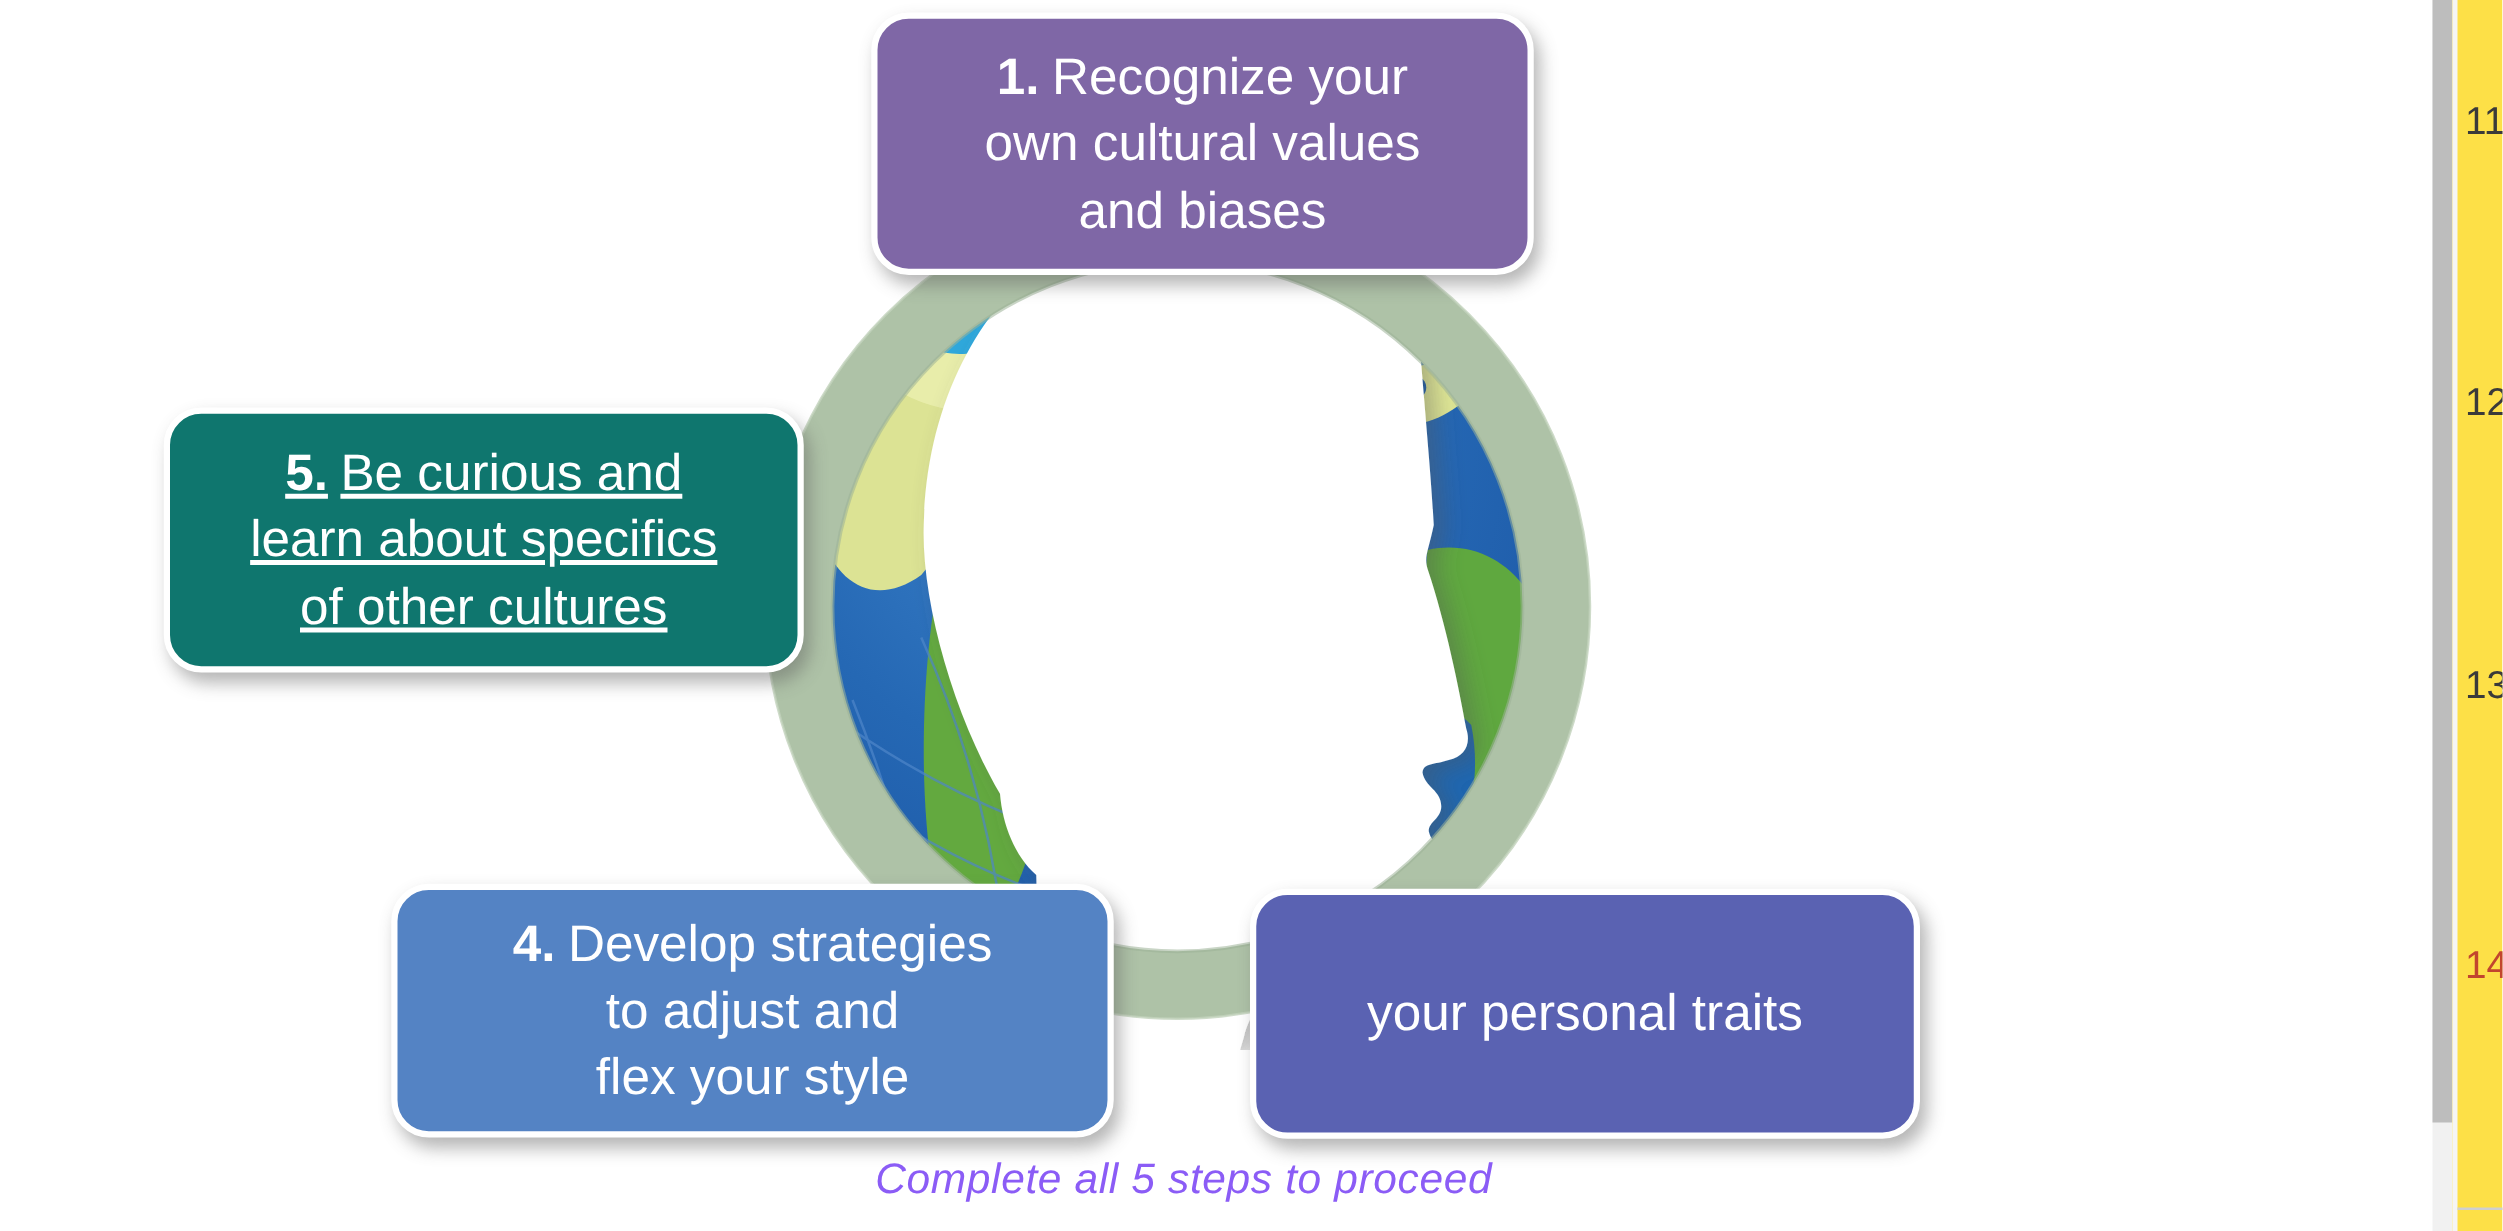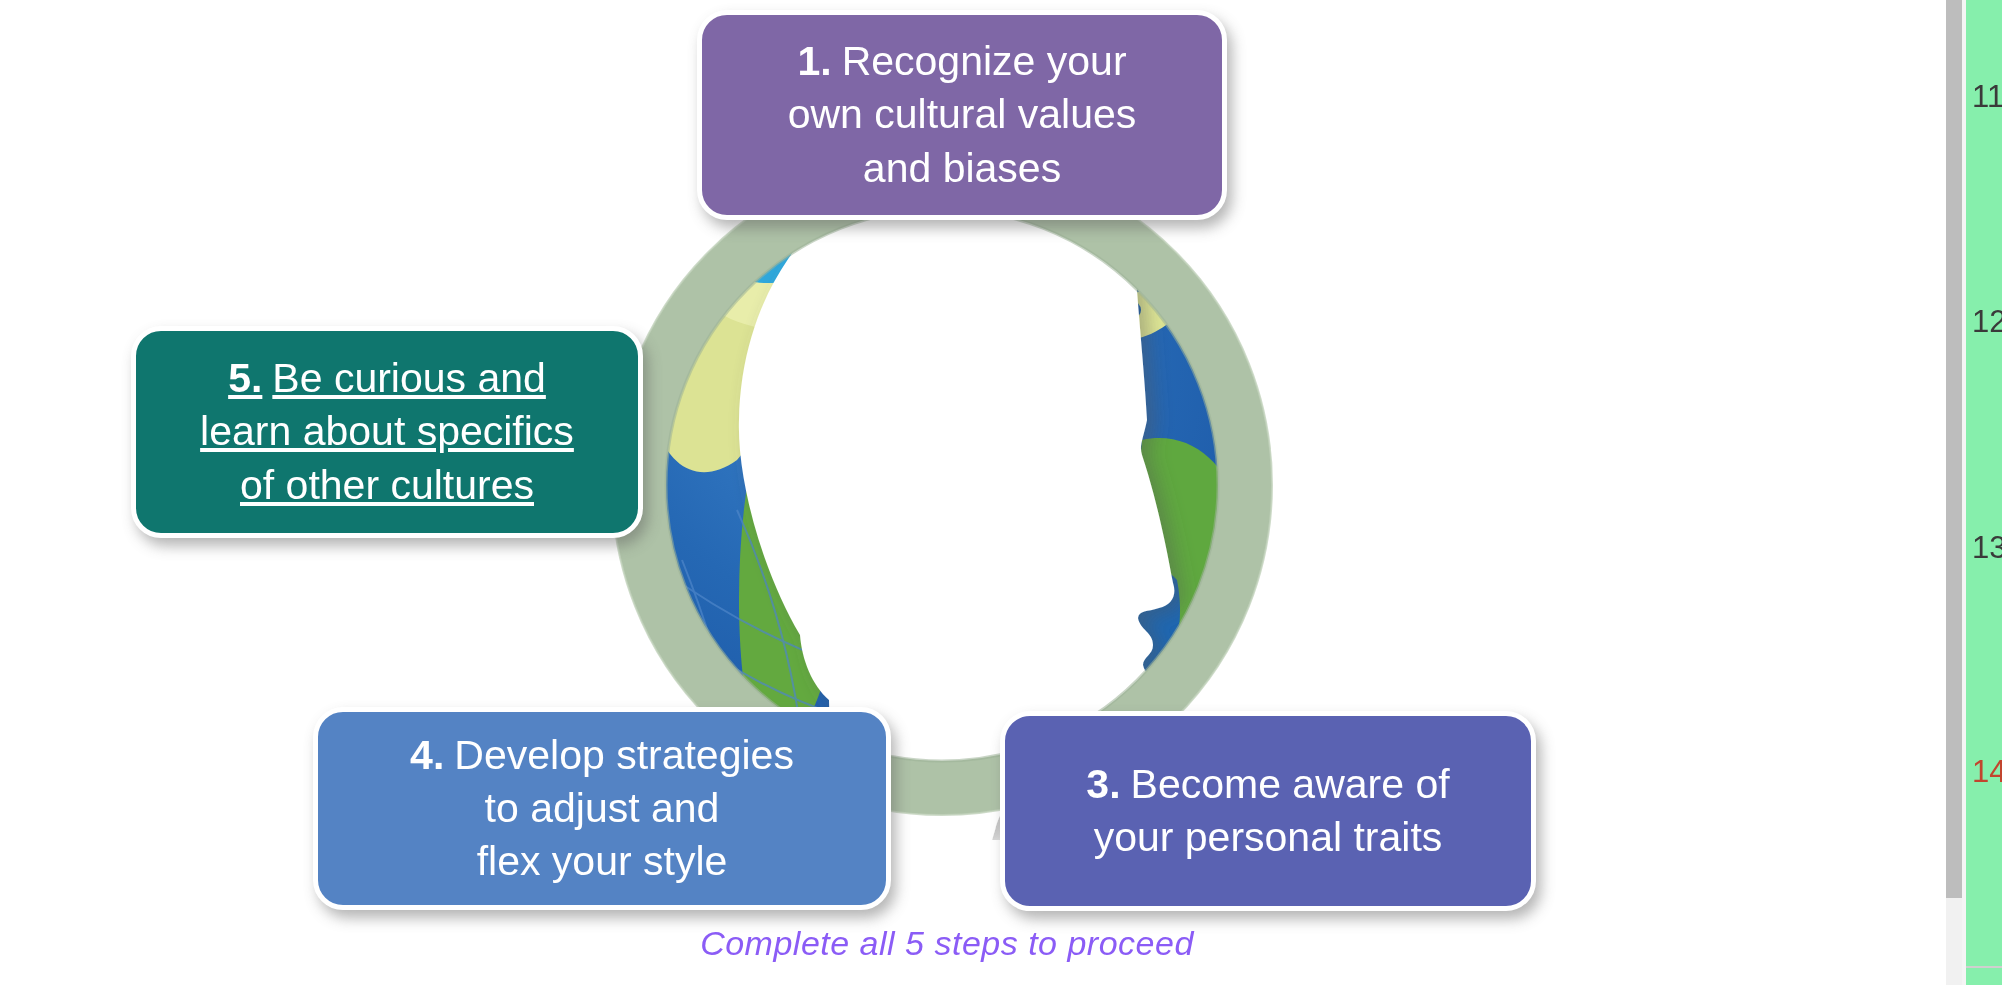--- a/index.html
+++ b/index.html
@@ -36,21 +36,21 @@
   .caption{
     position:absolute;left:545px;top:924px;width:720px;
     text-align:center;
     font-size:34px;font-style:italic;
     letter-spacing:0.5px;
   }
 
   
   .scroll-track{position:absolute;left:1946px;top:0;width:16px;height:985px;background:#f1f1f1;}
   .scroll-thumb{position:absolute;left:0;top:0;width:16px;height:898px;background:#bdbdbd;}
-  .thumb-panel{position:absolute;left:1962px;top:0;width:40px;height:985px;background:#86efac;border-left:4px solid #f5f5f5;box-sizing:border-box;}
+  .thumb-panel{position:absolute;left:1962px;top:0;width:40px;height:985px;background:#fde047;border-left:4px solid #f5f5f5;box-sizing:border-box;}
   .slide-num{
     position:absolute;left:6px;width:40px;height:36px;
     font-size:31px;color:#3a3a3a;line-height:36px;text-align:left;
   }
   .num-11{top:79px;} .num-12{top:304px;} .num-13{top:530px;} .num-14{top:754px;}
   .panel-sep{position:absolute;left:0;top:966px;width:40px;height:2px;background:#cfcfcf;}
 </style>
 </head>
 <body>
 
@@ -138,21 +138,20 @@
   </div>
 
   <div class="step-box box1" style="background-color: rgb(127, 103, 166);">
     <div class="line"><span class="num">1.</span><span>Recognize your</span></div>
     <div class="line">own cultural values</div>
     <div class="line">and biases</div>
   </div>
 
 
   <div class="step-box box3" style="background-color: rgb(90, 98, 178);">
-    <div class="line"><span class="num">3.</span><span>Become aware of</span></div>
     <div class="line">your personal traits</div>
   </div>
 
   <div class="step-box box4" style="background-color: rgb(84, 131, 196);">
     <div class="line"><span class="num">4.</span><span>Develop strategies</span></div>
     <div class="line">to adjust and</div>
     <div class="line">flex your style</div>
   </div>
 
   <div class="step-box box5" style="background-color: #0f766e; text-decoration: underline;">

